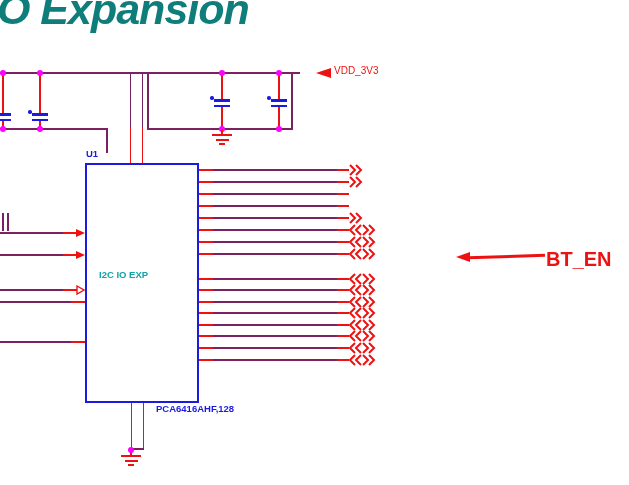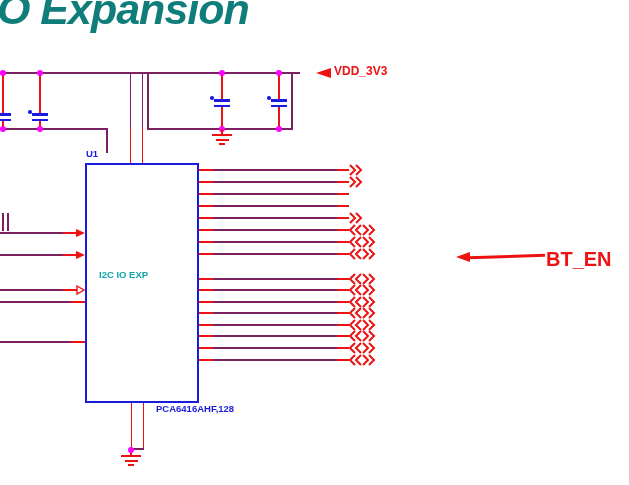--- a/index.html
+++ b/index.html
@@ -43,21 +43,21 @@
 <div class="wire" style="left:0;top:128px;width:107px;"></div>
 <div class="vwire" style="left:106px;top:128px;height:25px;"></div>
 <div class="vwire" style="left:147px;top:72px;height:57px;"></div>
 <div class="vwire" style="left:291px;top:72px;height:57px;"></div>
 <div class="wire" style="left:147px;top:128px;width:146px;"></div>
 
 <div class="vwire rwire" style="left:129.5px;top:73px;height:90px;background:linear-gradient(#7b2161 0 55px,#ee1111 55px);"></div>
 <div class="vwire rwire" style="left:141.5px;top:73px;height:90px;background:linear-gradient(#7b2161 0 55px,#ee1111 55px);"></div>
 
 <div class="abs" style="left:316px;top:68px;width:0;height:0;border-right:15px solid #ee1111;border-top:5px solid transparent;border-bottom:5px solid transparent;"></div>
-<div class="txt red" style="left:334px;top:65px;font-size:12px;font-weight:bold;">VDD_3V3</div>
+<div class="txt red" style="left:334px;top:65px;font-size:10px;font-weight:normal;">VDD_3V3</div>
 
 <div class="chip"></div>
 <div class="txt blue" style="left:86px;top:149px;font-size:9.5px;font-weight:bold;">U1</div>
 <div class="txt blue" style="left:156px;top:404px;font-size:9.5px;font-weight:bold;">PCA6416AHF,128</div>
 <div class="txt teal" style="left:99px;top:270px;font-size:9.5px;font-weight:bold;">I2C IO EXP</div>
 
 <div class="vwire rwire" style="left:130.5px;top:403px;height:49px;"></div>
 <div class="vwire rwire" style="left:142.5px;top:403px;height:46px;"></div>
 <div class="wire rwire" style="left:130.5px;top:448px;width:13px;background:#7b2161;"></div>
 

